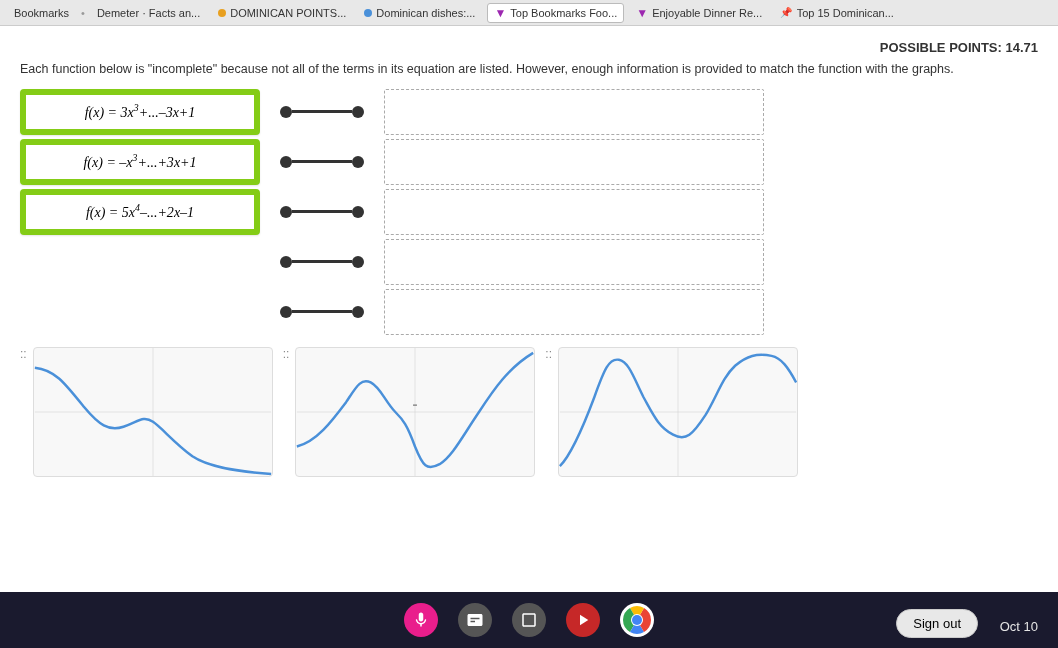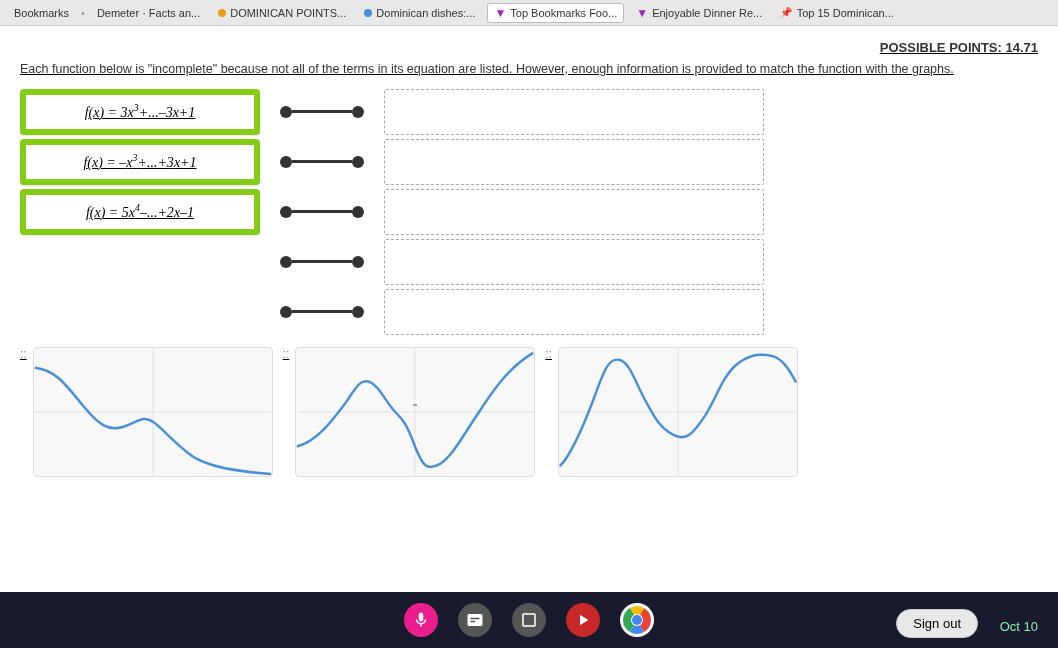--- a/index.html
+++ b/index.html
@@ -51,21 +51,20 @@
     .tab-pin { font-size: 10px; color: #888; }
 
     
     .main-content {
       flex: 1;
       background: #fff;
       display: flex;
       flex-direction: column;
       overflow: hidden;
       padding: 0;
-      text-decoration: underline;
     }
 
     
     .page-header {
       padding: 12px 20px 4px;
       text-align: right;
     }
     .possible-points {
       font-size: 13px;
       font-weight: bold;
@@ -226,21 +225,21 @@
       cursor: pointer;
       position: absolute;
       right: 80px;
       bottom: 10px;
     }
     .date-label {
       position: absolute;
       right: 20px;
       bottom: 14px;
       font-size: 13px;
-      color: #86efac;
+      color: #e5e5e5;
     }
 
     sup { font-size: 0.7em; }
   </style>
 </head>
 <body>
 
 <div class="browser-bar">
   <span class="tab-item">
     <span>Bookmarks</span>

